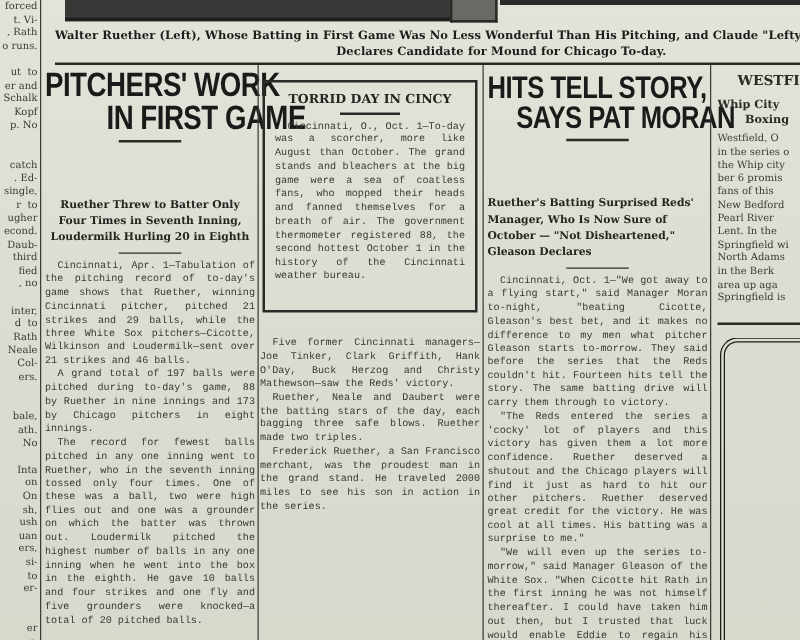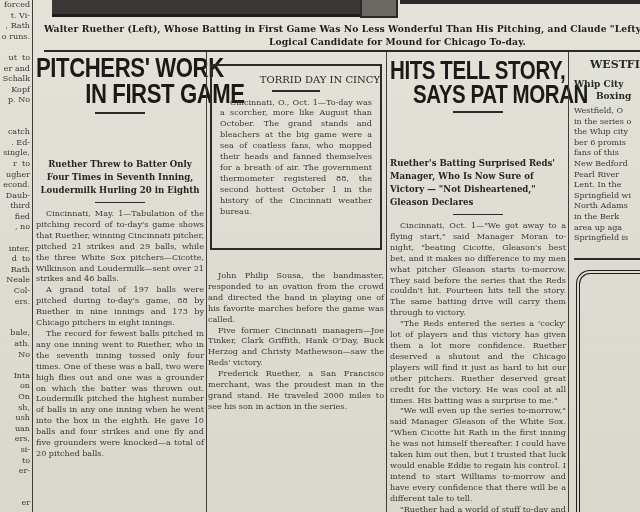--- a/index.html
+++ b/index.html
@@ -9,45 +9,45 @@
   .photo-strip{position:absolute;left:52px;top:0;width:340px;height:14px;background:#3a3836;border-bottom:3px solid #1f1e1c;}
   .photo-strip2{position:absolute;left:400px;top:0;width:240px;height:4px;background:#2b2a28;}
   .photo-frame{position:absolute;left:360px;top:0;width:34px;height:16px;border:2px solid #2b2a28;border-top:none;background:#6b6964;}
   .caption{position:absolute;left:44px;top:22px;width:596px;font-family:"DejaVu Serif",serif;font-weight:bold;
            font-size:9.2px;line-height:13px;color:#1e1d1b;letter-spacing:0.1px;}
   .caption .l1{display:block;white-space:nowrap;}
   .caption .l2{display:block;white-space:nowrap;padding-left:225px;}
   .hrule{position:absolute;height:2px;background:#2a2926;}
   .vrule{position:absolute;width:1px;background:#3d3c39;}
   .col{position:absolute;font-size:8.1px;line-height:10.9px;text-align:justify;color:#3a3936;}
-  .col p{margin:0;text-indent:10px;}
+  .col p{margin:0;text-indent:10px;font-family:Liberation Mono, monospace;}
   .frag{position:absolute;font-size:8px;line-height:10.6px;color:#3a3936;text-align:right;white-space:pre;}
   .frag-r{position:absolute;font-size:8px;line-height:10.6px;color:#3a3936;white-space:pre;}
   .headline{font-family:"Liberation Sans","DejaVu Sans",sans-serif;font-weight:bold;color:#1b1a18;
             letter-spacing:-0.5px;transform:scaleX(0.82);transform-origin:left top;white-space:nowrap;}
   .deck{font-weight:bold;font-size:8.6px;line-height:13px;text-align:center;color:#262522;margin-top:44px;}
   .short-rule{width:50px;height:1.5px;background:#2b2a28;margin:5px auto;}
   .box{position:absolute;border:2px solid #2b2a28;}
-  .box-title{font-weight:normal;text-align:right;color:#262522;}
+  .box-title{font-weight:bold;text-align:center;color:#262522;}
   .notes-title{font-family:"Liberation Sans","DejaVu Sans",sans-serif;font-weight:bold;font-size:17px;
                letter-spacing:-0.3px;transform:scaleX(0.78);transform-origin:center top;white-space:nowrap;text-align:center;color:#1b1a18;}
   .ad-frame{position:absolute;left:576px;top:270px;width:80px;height:260px;border-left:4px double #1e1d1b;border-top:4px double #1e1d1b;border-top-left-radius:14px;}
 </style>
 </head>
 <body>
 
 <div class="paper">
 
   <div class="photo-strip"></div>
   <div class="photo-frame"></div>
   <div class="photo-strip2"></div>
 
   <div class="caption">
     <span class="l1">Walter Ruether (Left), Whose Batting in First Game Was No Less Wonderful Than His Pitching, and Claude "Lefty" William</span>
-    <span class="l2">Logical Candidate for Mound for Chicago To-day.</span>
+    <span class="l2">Declares Candidate for Mound for Chicago To-day.</span>
   </div>
 
   <div class="hrule" style="left:44px;top:50px;width:596px;"></div>
 
   <div class="frag" id="leftfrag" style="left:0;top:0;width:30px;">forced
 t. Vi-
 , Rath
 o runs.
 
 ut  to
@@ -106,52 +106,52 @@
 </div>
   <div class="vrule" style="left:32px;top:0;height:512px;"></div>
 
   <div style="position:absolute;left:36px;top:55px;width:168px;">
     <div class="headline" style="font-size:27px;line-height:26px;width:210px;">PITCHERS' WORK</div>
     <div class="headline" style="font-size:27px;line-height:26px;padding-left:60px;">IN FIRST GAME</div>
     <div class="short-rule"></div>
     <div class="deck">Ruether Threw to Batter Only Four Times in Seventh Inning, Loudermilk Hurling 20 in Eighth</div>
     <div class="short-rule"></div>
     <div class="col" style="position:relative;">
-      <p>Cincinnati, May. 1—Tabulation of the pitching record of to-day's game shows that Ruether, winning Cincinnati pitcher, pitched 21 strikes and 29 balls, while the three White Sox pitchers—Cicotte, Wilkinson and Loudermilk—sent over 21 strikes and 46 balls.</p>
+      <p>Cincinnati, Apr. 1—Tabulation of the pitching record of to-day's game shows that Ruether, winning Cincinnati pitcher, pitched 21 strikes and 29 balls, while the three White Sox pitchers—Cicotte, Wilkinson and Loudermilk—sent over 21 strikes and 46 balls.</p>
       <p>A grand total of 197 balls were pitched during to-day's game, 88 by Ruether in nine innings and 173 by Chicago pitchers in eight innings.</p>
       <p>The record for fewest balls pitched in any one inning went to Ruether, who in the seventh inning tossed only four times. One of these was a ball, two were high flies out and one was a grounder on which the batter was thrown out. Loudermilk pitched the highest number of balls in any one inning when he went into the box in the eighth. He gave 10 balls and four strikes and one fly and five grounders were knocked—a total of 20 pitched balls.</p>
 
     </div>
   </div>
 
   <div class="vrule" style="left:206px;top:52px;height:460px;"></div>
 
   <div class="box" style="left:210px;top:64px;width:168px;height:182px;">
     <div class="box-title" style="font-size:10px;margin-top:8px;">TORRID DAY IN CINCY</div>
     <div class="short-rule" style="width:48px;"></div>
     <div class="col" style="position:relative;padding:0 8px;">
       <p>Cincinnati, O., Oct. 1—To-day was a scorcher, more like August than October. The grand stands and bleachers at the big game were a sea of coatless fans, who mopped their heads and fanned themselves for a breath of air. The government thermometer registered 88, the second hottest October 1 in the history of the Cincinnati weather bureau.</p>
     </div>
   </div>
 
   <div style="position:absolute;left:208px;top:264px;width:176px;">
     <div class="col" style="position:relative;margin-top:6px;">
-      <p>John Philip Sousa, the bandmaster, responded to an ovation from the crowd and directed the band in playing one of his favorite marches before the game was called.</p>
       <p>Five former Cincinnati managers—Joe Tinker, Clark Griffith, Hank O'Day, Buck Herzog and Christy Mathewson—saw the Reds' victory.</p>
+      <p>Ruether, Neale and Daubert were the batting stars of the day, each bagging three safe blows. Ruether made two triples.</p>
       <p>Frederick Ruether, a San Francisco merchant, was the proudest man in the grand stand. He traveled 2000 miles to see his son in action in the series.</p>
     </div>
   </div>
 
   <div class="vrule" style="left:386px;top:52px;height:460px;"></div>
 
   <div style="position:absolute;left:390px;top:58px;width:176px;">
     <div class="headline" style="font-size:25px;line-height:24px;">HITS TELL STORY,</div>
     <div class="headline" style="font-size:25px;line-height:24px;padding-left:28px;">SAYS PAT MORAN</div>
     <div class="short-rule"></div>
-    <div class="deck" style="text-align:left;">Ruether's Batting Surprised Reds' Manager, Who Is Now Sure of Victory — "Not Disheartened," Gleason Declares</div>
+    <div class="deck" style="text-align:left;">Ruether's Batting Surprised Reds' Manager, Who Is Now Sure of October — "Not Disheartened," Gleason Declares</div>
     <div class="short-rule"></div>
     <div class="col" style="position:relative;">
       <p>Cincinnati, Oct. 1—"We got away to a flying start," said Manager Moran to-night, "beating Cicotte, Gleason's best bet, and it makes no difference to my men what pitcher Gleason starts to-morrow. They said before the series that the Reds couldn't hit. Fourteen hits tell the story. The same batting drive will carry them through to victory.</p>
       <p>"The Reds entered the series a 'cocky' lot of players and this victory has given them a lot more confidence. Ruether deserved a shutout and the Chicago players will find it just as hard to hit our other pitchers. Ruether deserved great credit for the victory. He was cool at all times. His batting was a surprise to me."</p>
       <p>"We will even up the series to-morrow," said Manager Gleason of the White Sox. "When Cicotte hit Rath in the first inning he was not himself thereafter. I could have taken him out then, but I trusted that luck would enable Eddie to regain his control. I intend to start Williams to-morrow and have every confidence that there will be a different tale to tell.</p>
       <p>"Ruether had a world of stuff to-day and pitched a really remarkable game. He should have all the credit for the victory. His batting stamps</p>
     </div>
   </div>
 
   <div class="vrule" style="left:568px;top:52px;height:460px;"></div>

